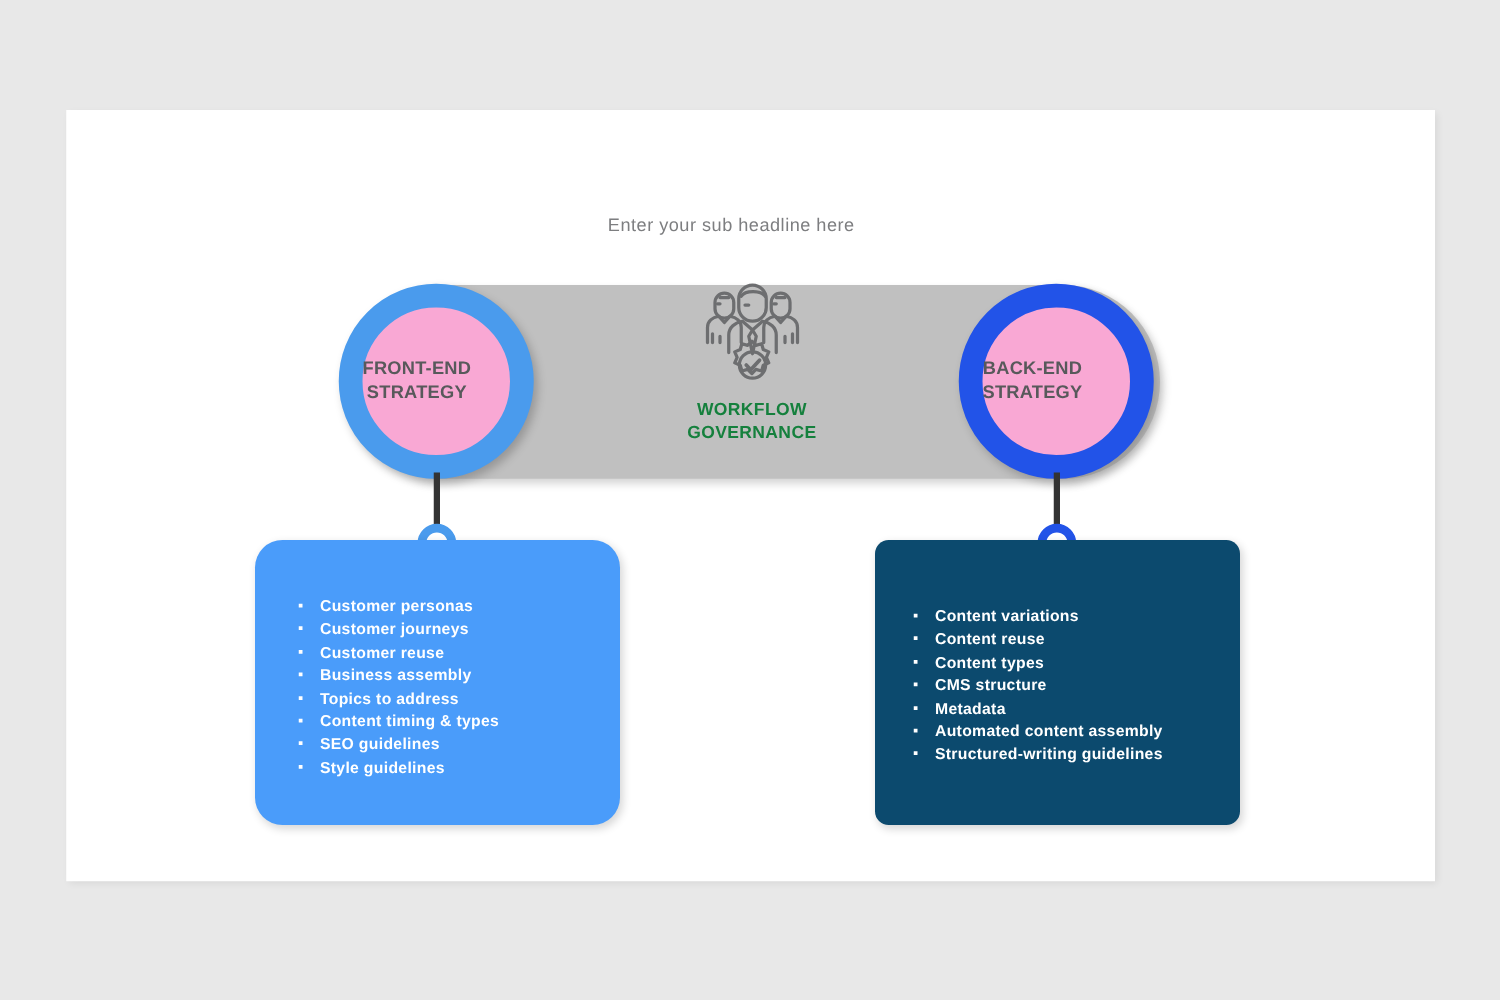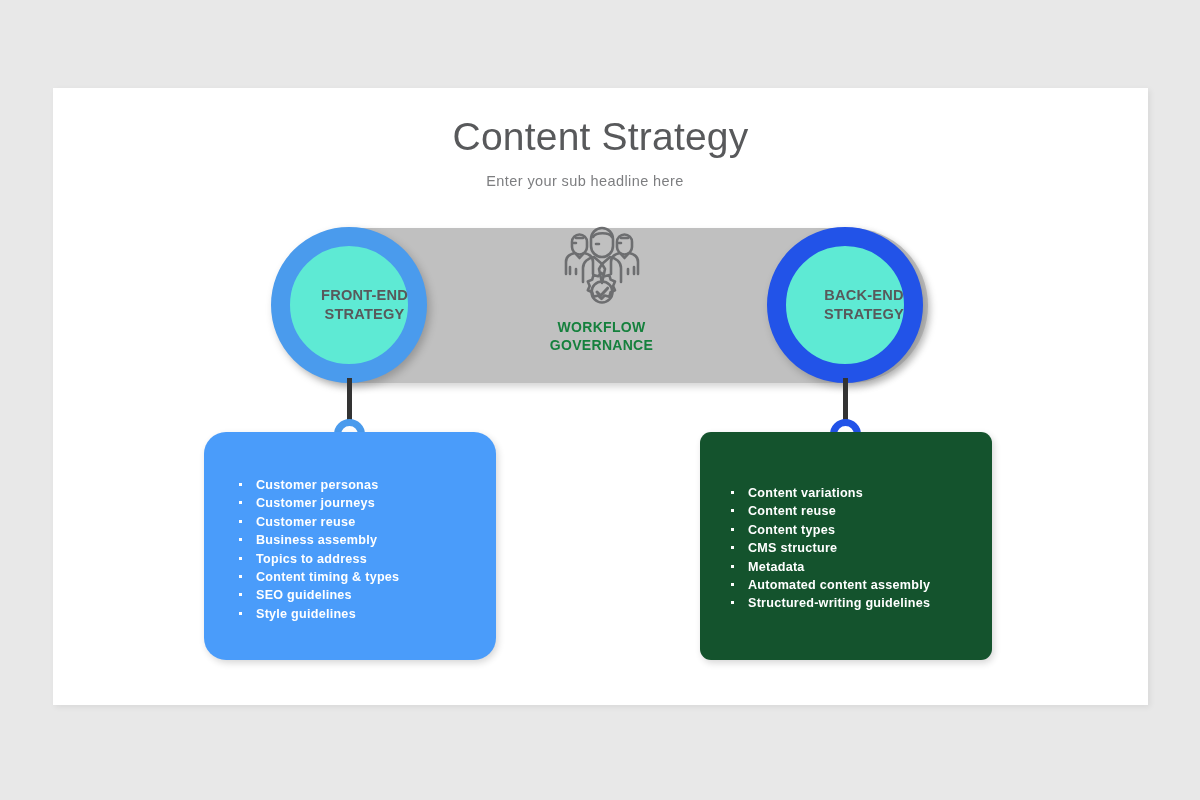--- a/index.html
+++ b/index.html
@@ -88,22 +88,22 @@
 
   
   .circle {
     position: absolute;
     width: 156px;
     height: 156px;
     border-radius: 50%;
     box-sizing: border-box;
     display: flex;
     align-items: center;
-    justify-content: flex-end;
-    background: #5eead4;
+    justify-content: flex-start;
+    background: #f9a8d4;
     box-shadow: 3px 4px 8px rgba(0,0,0,0.22);
   }
   .circle-front {
     left: 218px;
     top: 139px;
     border: 19px solid #4a9bed;
   }
   .circle-back {
     left: 714px;
     top: 139px;
@@ -141,21 +141,21 @@
   
   .card {
     position: absolute;
     top: 344px;
     width: 292px;
     height: 228px;
     border-radius: 11px;
     box-shadow: 2px 3px 7px rgba(0,0,0,0.16);
   }
   .card-left  { left: 151px; background: #4a9cfa; border-radius: 22px; }
-  .card-right { left: 647px; background: #14532d; }
+  .card-right { left: 647px; background: #0c4a6e; }
 
   .card ul {
     list-style: none;
     margin: 0;
     padding: 0;
     position: absolute;
   }
   .card-left ul  { left: 33px; top: 44px; }
   .card-right ul { left: 29px; top: 52px; }
 
@@ -177,21 +177,20 @@
     width: 3px;
     height: 3px;
     background: #ffffff;
   }
 </style>
 </head>
 <body>
 
 <div class="slide">
 
-  <div class="title">Content Strategy</div>
   <div class="subtitle">Enter your sub headline here</div>
 
   <div class="gray-bar"></div>
 
   <div class="workflow">
     <svg class="workflow-icon" viewBox="0 0 100 86">
       <g fill="none" stroke="#6d6e70" stroke-width="2.6" stroke-linejoin="round" stroke-linecap="round">
 
         <path d="M20 16 a7.5 7.5 0 0 1 15 0 v5 a7.5 7.5 0 0 1 -15 0 z"></path>
         <path d="M24 12 h7 M22 17 h2"></path>

